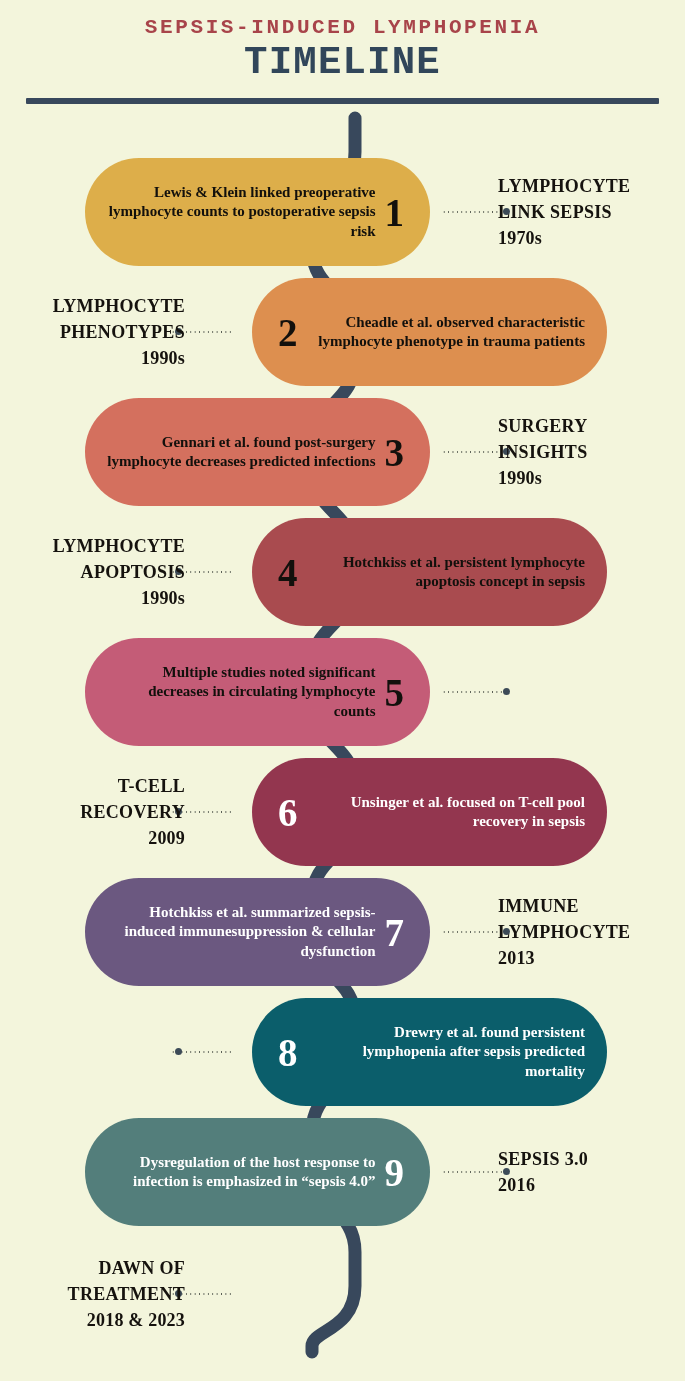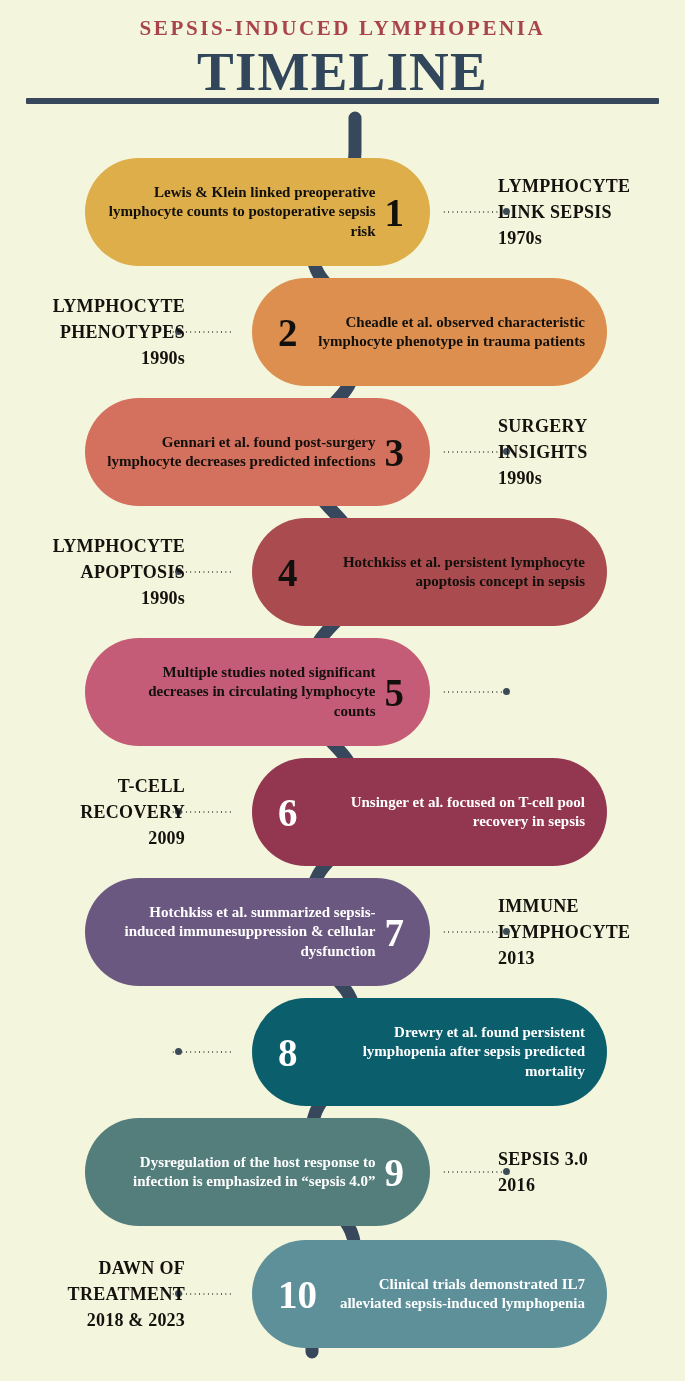--- a/index.html
+++ b/index.html
@@ -3,29 +3,29 @@
 <meta charset="utf-8">
 <style>
   html,body{margin:0;padding:0;}
   body{
     width:685px;height:1381px;overflow:hidden;
     background:#F3F5DC;
     font-family:"Liberation Serif","DejaVu Serif",serif;
     position:relative;
   }
   
-  #header{position:absolute;left:0;top:0;width:685px;height:110px;}
+  #header{position:absolute;left:0;top:0;width:685px;height:110px;font-family:Liberation Mono, monospace;}
   #title-sub{
     position:absolute;left:0;top:16px;width:685px;text-align:center;
     font-size:21px;font-weight:bold;letter-spacing:2.6px;color:#A8444A;
     white-space:nowrap;
   }
   #title-main{
     position:absolute;left:0;top:44px;width:685px;text-align:center;
-    font-size:55px;font-weight:bold;letter-spacing:1.2px;color:#31465A;
+    font-size:39px;font-weight:bold;letter-spacing:1.2px;color:#31465A;
     line-height:1;
   }
   #title-rule{
     position:absolute;left:26px;top:98px;width:633px;height:6px;
     background:#38485C;border-radius:1px;
   }
 
   
   #spine-layer{position:absolute;left:0;top:0;width:685px;height:1381px;pointer-events:none;}
   #rows{position:absolute;left:0;top:0;width:685px;height:1381px;}
@@ -216,24 +216,20 @@
         <span class="ptext">Dysregulation of the host response to infection is emphasized  in “sepsis 4.0”</span>
       </div>
       <div class="conn"></div>
       <div class="dot"></div>
       <div class="label">
         <div class="lt">SEPSIS 3.0</div>
         <div class="lt">2016</div>
       </div>
     </div>
     <div class="row right" style="top: 1240px;">
-      <div class="pill light" style="background: rgb(93, 144, 153);">
-        <span class="num">10</span>
-        <span class="ptext">Clinical trials demonstrated IL7 alleviated sepsis-induced lymphopenia</span>
-      </div>
       <div class="conn"></div>
       <div class="dot"></div>
       <div class="label">
         <div class="lt">DAWN OF</div>
         <div class="lt">TREATMENT</div>
         <div class="ld">2018 &amp; 2023</div>
       </div>
     </div>
   </div>
 

